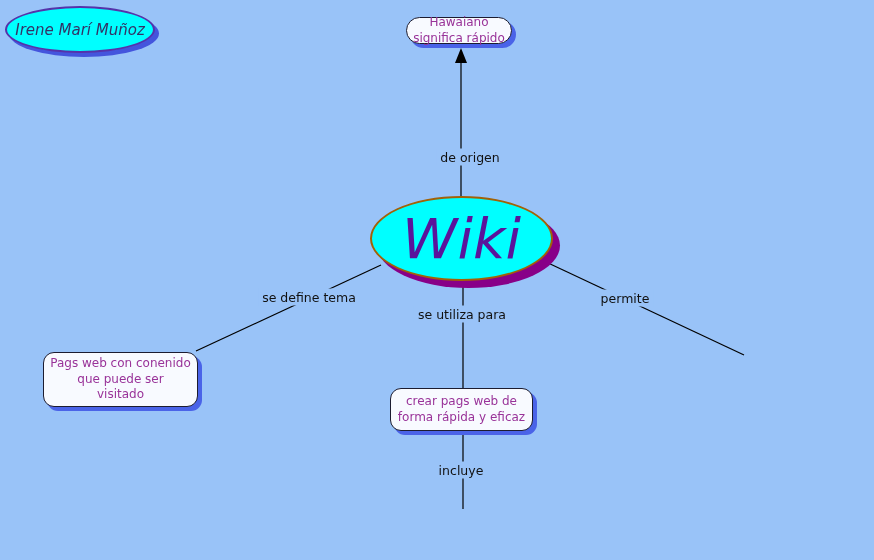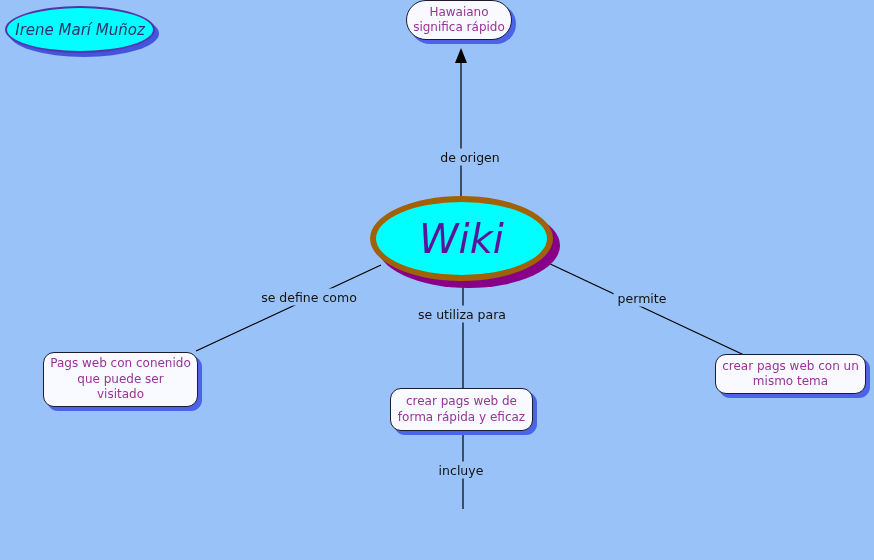--- a/index.html
+++ b/index.html
@@ -54,46 +54,46 @@
   }
   .author-ellipse {
     left: 5px; top: 6px; width: 150px; height: 47px;
     border: 2px solid #5533aa;
     box-shadow: 4px 4px 0 #4455dd;
     color: #333366;
     font-size: 15px;
   }
   .wiki-ellipse {
     left: 370px; top: 196px; width: 183px; height: 85px;
-    border: 6px solid #a16207;
+    border: 2px solid #a16207;
     box-shadow: 7px 7px 0 #880088;
     color: #5a149b;
-    font-size: 40px;
+    font-size: 56px;
   }
 
-  .node-origin     { left: 406px; top: 0;   width: 106px; height: 40px; border-radius: 20px; }
+  .node-origin     { left: 406px; top: 17px;   width: 106px; height: 27px; border-radius: 20px; }
   .node-definition { left: 43px;  top: 352px; width: 155px; height: 55px; }
   .node-usage      { left: 390px; top: 388px; width: 143px; height: 43px; }
   .node-permits    { left: 715px; top: 354px; width: 151px; height: 40px; }
   .node-includes   { left: 358px; top: 509px; width: 213px; height: 44px; }
 
   
   .link-label {
     position: absolute;
     transform: translate(-50%, -50%);
     background: #99c3f8;
     color: #111;
     font-size: 12.5px;
     padding: 1px 4px;
     white-space: nowrap;
   }
   .label-de-origen      { left: 461px; top: 157px; margin-left: 9px; }
   .label-se-define-como { left: 309px; top: 297px; }
   .label-se-utiliza     { left: 462px; top: 314px; }
-  .label-permite        { left: 625px; top: 298px; margin-left: 17px; }
+  .label-permite        { left: 625px; top: 298px; }
   .label-incluye        { left: 461px; top: 470px; }
 </style>
 </head>
 <body>
 
 <div class="stage">
 
   <svg class="links" viewBox="0 0 874 560">
     <line x1="461" y1="197" x2="461" y2="62"></line>
     <polygon points="461,48 455,63 467,63"></polygon>
@@ -120,29 +120,25 @@
     <span>Pags web con conenido
 que puede ser
 visitado</span>
   </div>
 
   <div class="concept-box node-usage">
     <span>crear pags web de
 forma rápida y eficaz</span>
   </div>
 
-  <div class="concept-box node-permits">
-    <span>crear pags web con un
-mismo tema</span>
-  </div>
 
 
   <div class="link-label label-de-origen">de origen</div>
 
-  <div class="link-label label-se-define-como">se define como</div>
+  <div class="link-label label-se-define-como">se define tema</div>
 
   <div class="link-label label-se-utiliza">se utiliza para</div>
 
   <div class="link-label label-permite">permite</div>
 
   <div class="link-label label-incluye">incluye</div>
 
 </div>
 
 </body></html>

